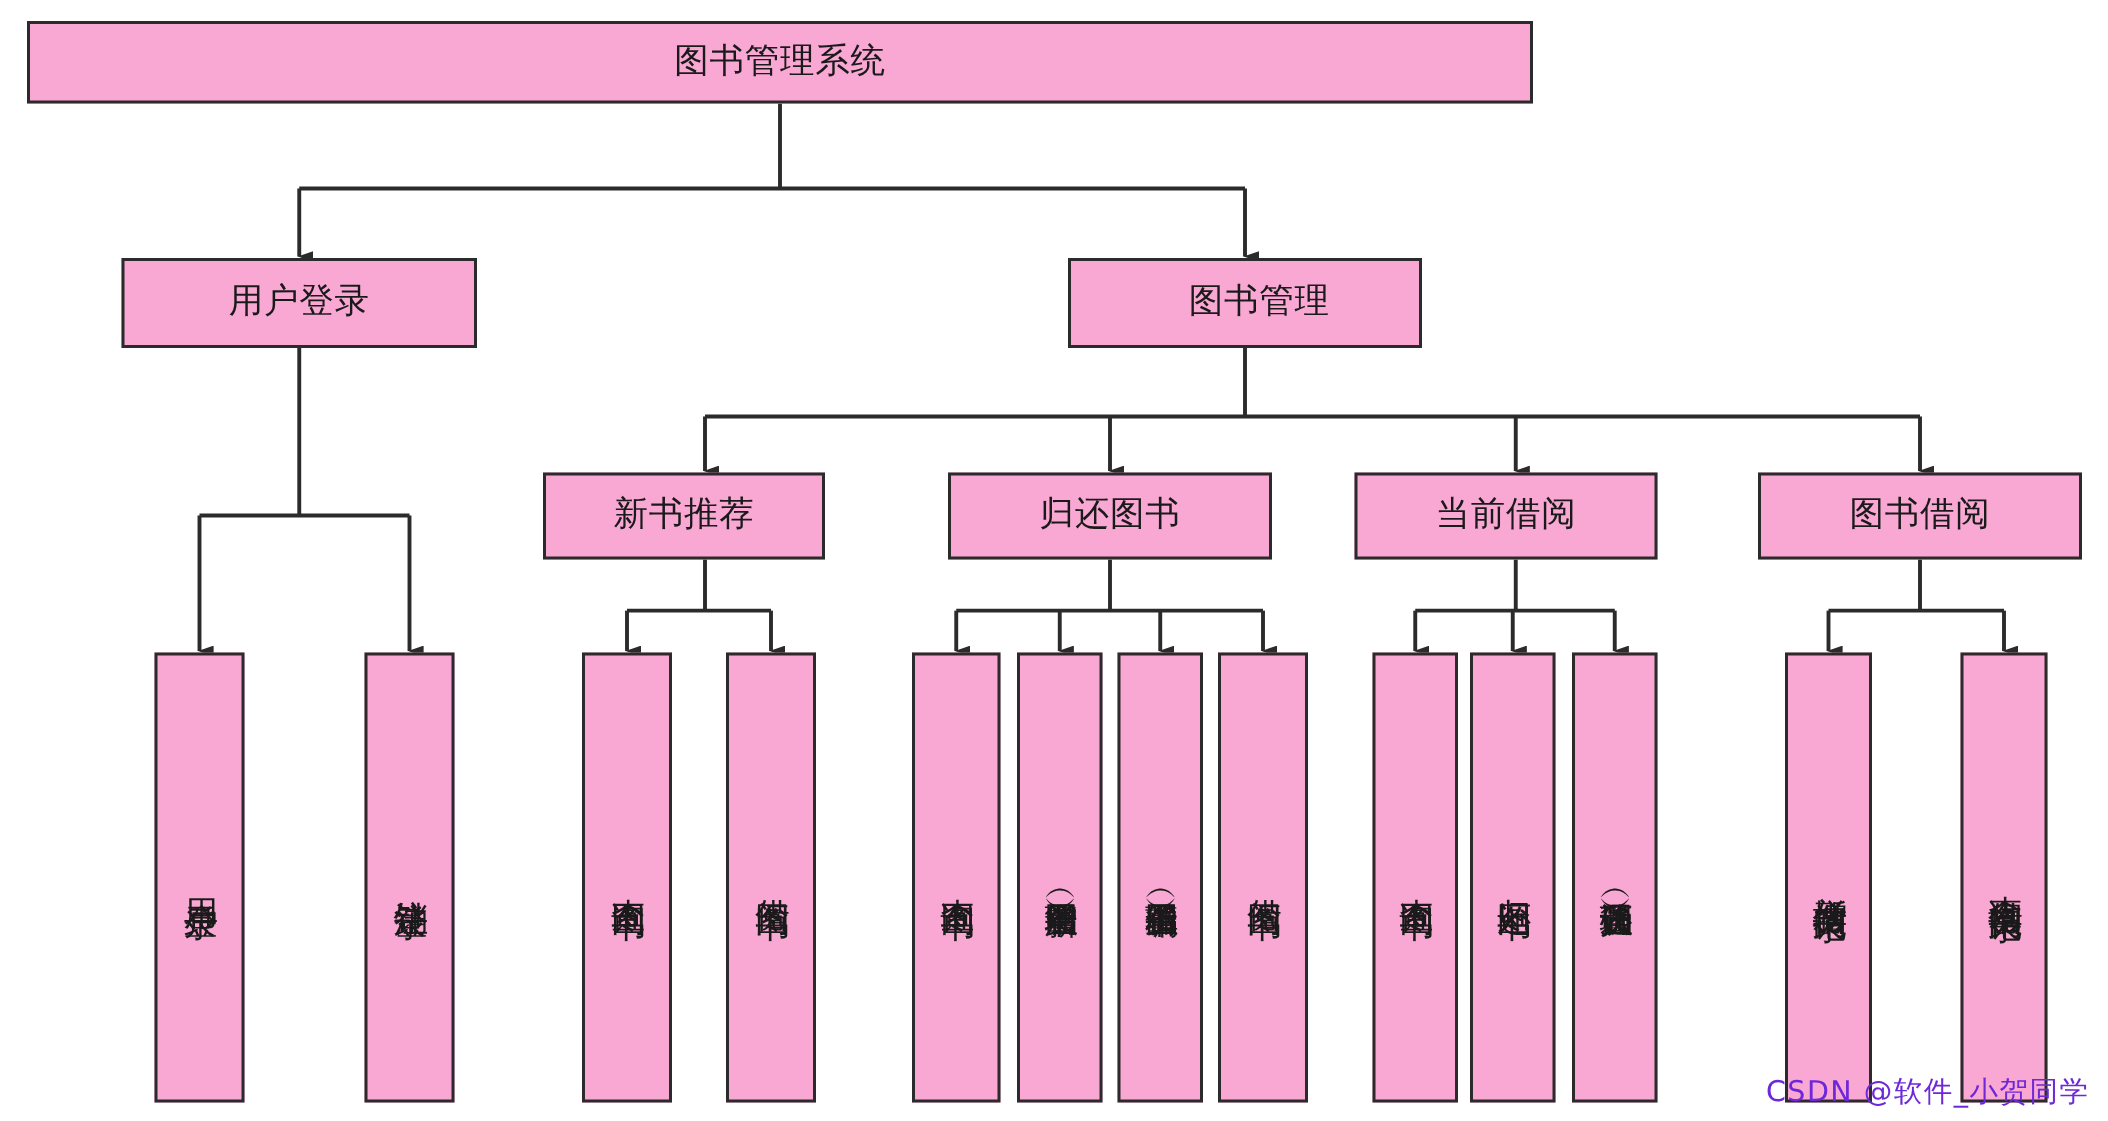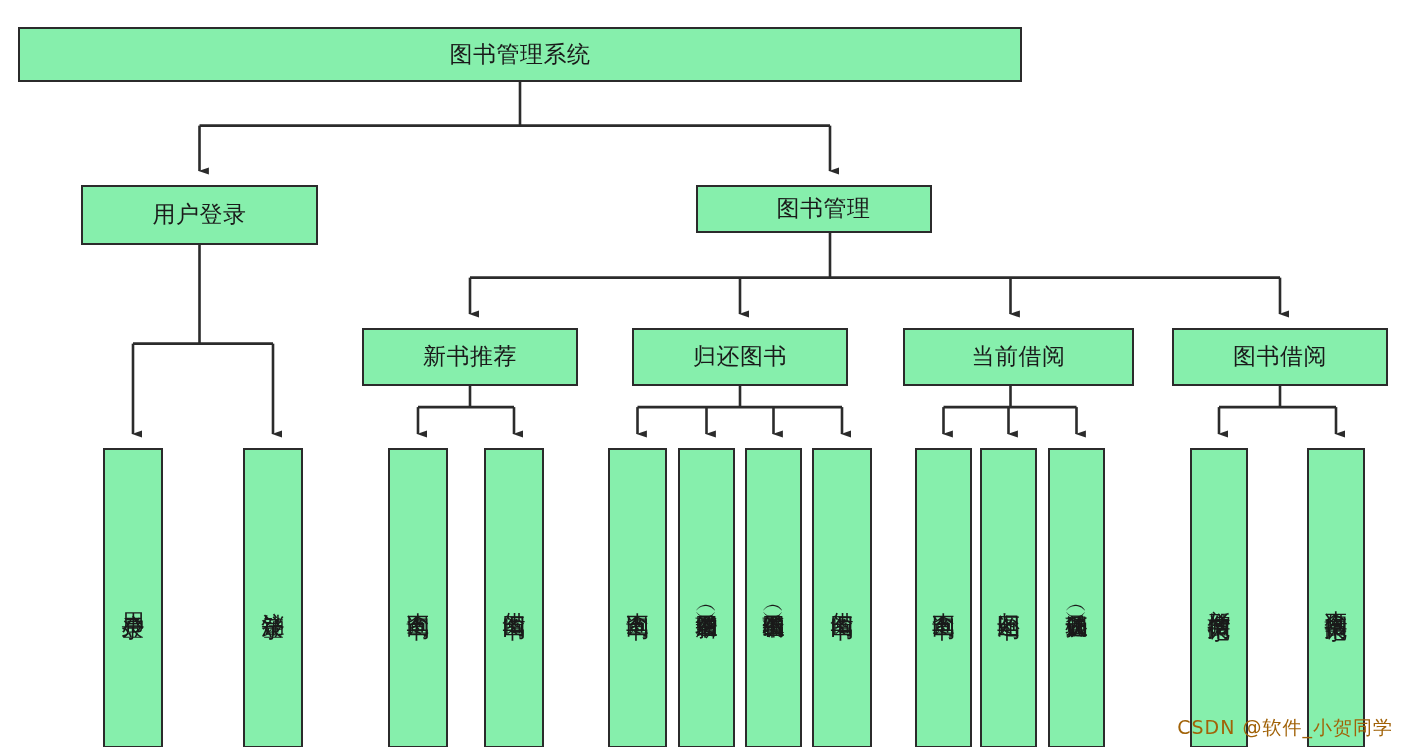--- a/index.html
+++ b/index.html
@@ -22,26 +22,25 @@
     left: 0;
     top: 0;
     width: 1405px;
     height: 747px;
     pointer-events: none;
   }
   .node {
     position: absolute;
     box-sizing: border-box;
     border: 2px solid #2b2b2b;
-    background: #86efac;
+    background: #f9a8d4;
     display: flex;
     align-items: center;
     justify-content: center;
     color: #1a1a1a;
-    margin-top: 13px;
   }
   .node-h {
     font-size: 23px;
     line-height: 1.2;
     letter-spacing: 0.5px;
     white-space: nowrap;
   }
   .node-leaf {
     font-size: 23px;
     line-height: 1.18;
@@ -59,21 +58,21 @@
   }
   .node-leaf.tight {
     font-size: 22px;
     letter-spacing: 0px;
   }
   #watermark {
     position: absolute;
     right: 12px;
     bottom: 6px;
     font-size: 19px;
-    color: #a16207;
+    color: #6d28d9;
     letter-spacing: 1px;
     white-space: nowrap;
     user-select: none;
   }
 </style>
 </head>
 <body>
 
 <div id="diagram-root">
 
@@ -120,30 +119,30 @@
       </g>
   </svg>
 
   <div id="nodes-layer">
       <div class="node node-h" style="left: 18px; top: 14px; width: 1004px; height: 55px;">
         <span class="node-label">图书管理系统</span>
       </div>
       <div class="node node-h" style="left: 81px; top: 172px; width: 237px; height: 60px;">
         <span class="node-label">用户登录</span>
       </div>
-      <div class="node node-h" style="left: 696px; top: 172px; width: 236px; height: 48px; padding-left: 19px;">
+      <div class="node node-h" style="left: 712px; top: 172px; width: 236px; height: 60px; padding-left: 19px;">
         <span class="node-label">图书管理</span>
       </div>
-      <div class="node node-h" style="left: 362px; top: 315px; width: 216px; height: 58px;">
+      <div class="node node-h" style="left: 362px; top: 315px; width: 188px; height: 58px;">
         <span class="node-label">新书推荐</span>
       </div>
       <div class="node node-h" style="left: 632px; top: 315px; width: 216px; height: 58px;">
         <span class="node-label">归还图书</span>
       </div>
-      <div class="node node-h" style="left: 903px; top: 315px; width: 231px; height: 58px;">
+      <div class="node node-h" style="left: 903px; top: 315px; width: 202px; height: 58px;">
         <span class="node-label">当前借阅</span>
       </div>
       <div class="node node-h" style="left: 1172px; top: 315px; width: 216px; height: 58px;">
         <span class="node-label">图书借阅</span>
       </div>
       <div class="node node-leaf" style="left: 103px; top: 435px; width: 60px; height: 300px;">
         <span class="leaf-text">用户登录</span>
       </div>
       <div class="node node-leaf" style="left: 243px; top: 435px; width: 60px; height: 300px;">
         <span class="leaf-text">注销登录</span>

